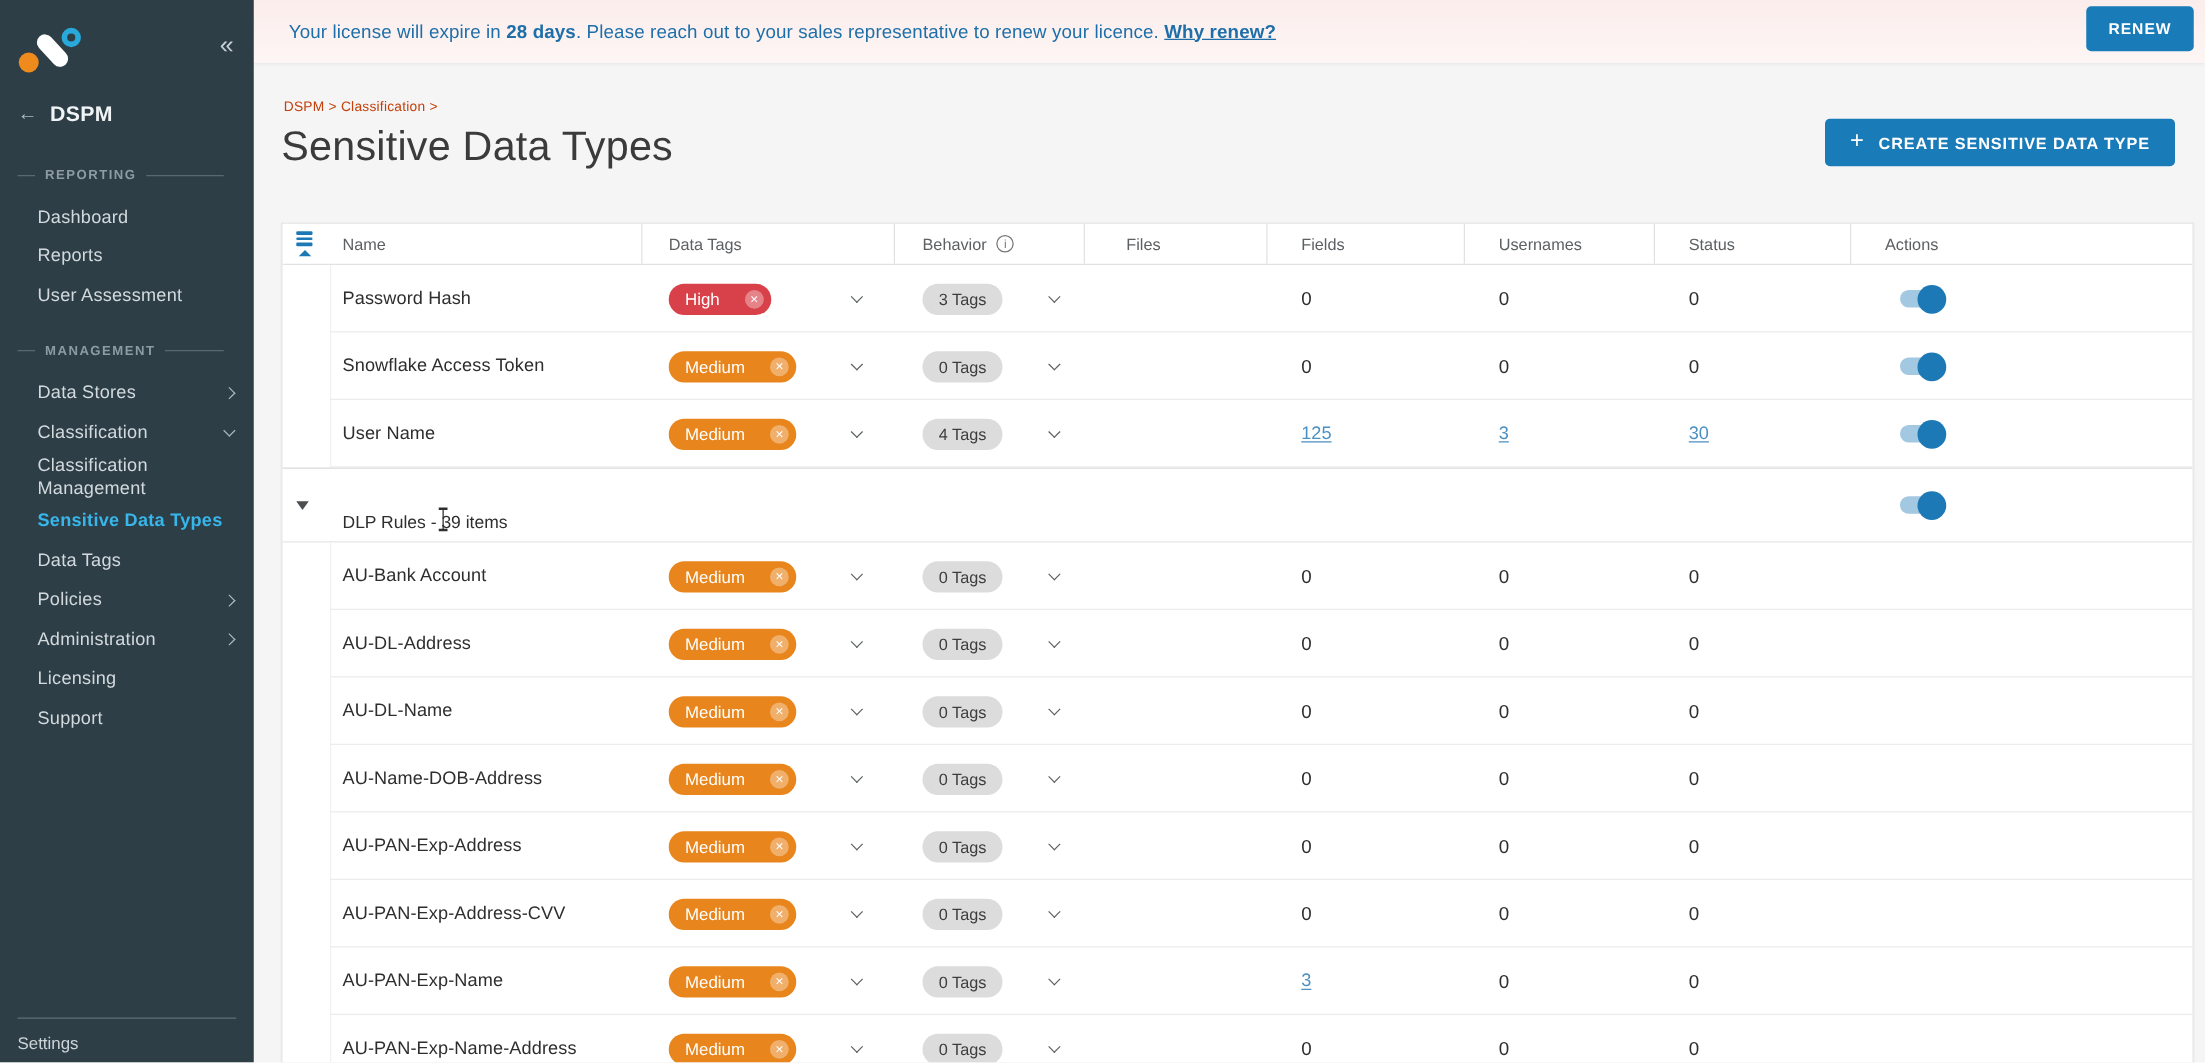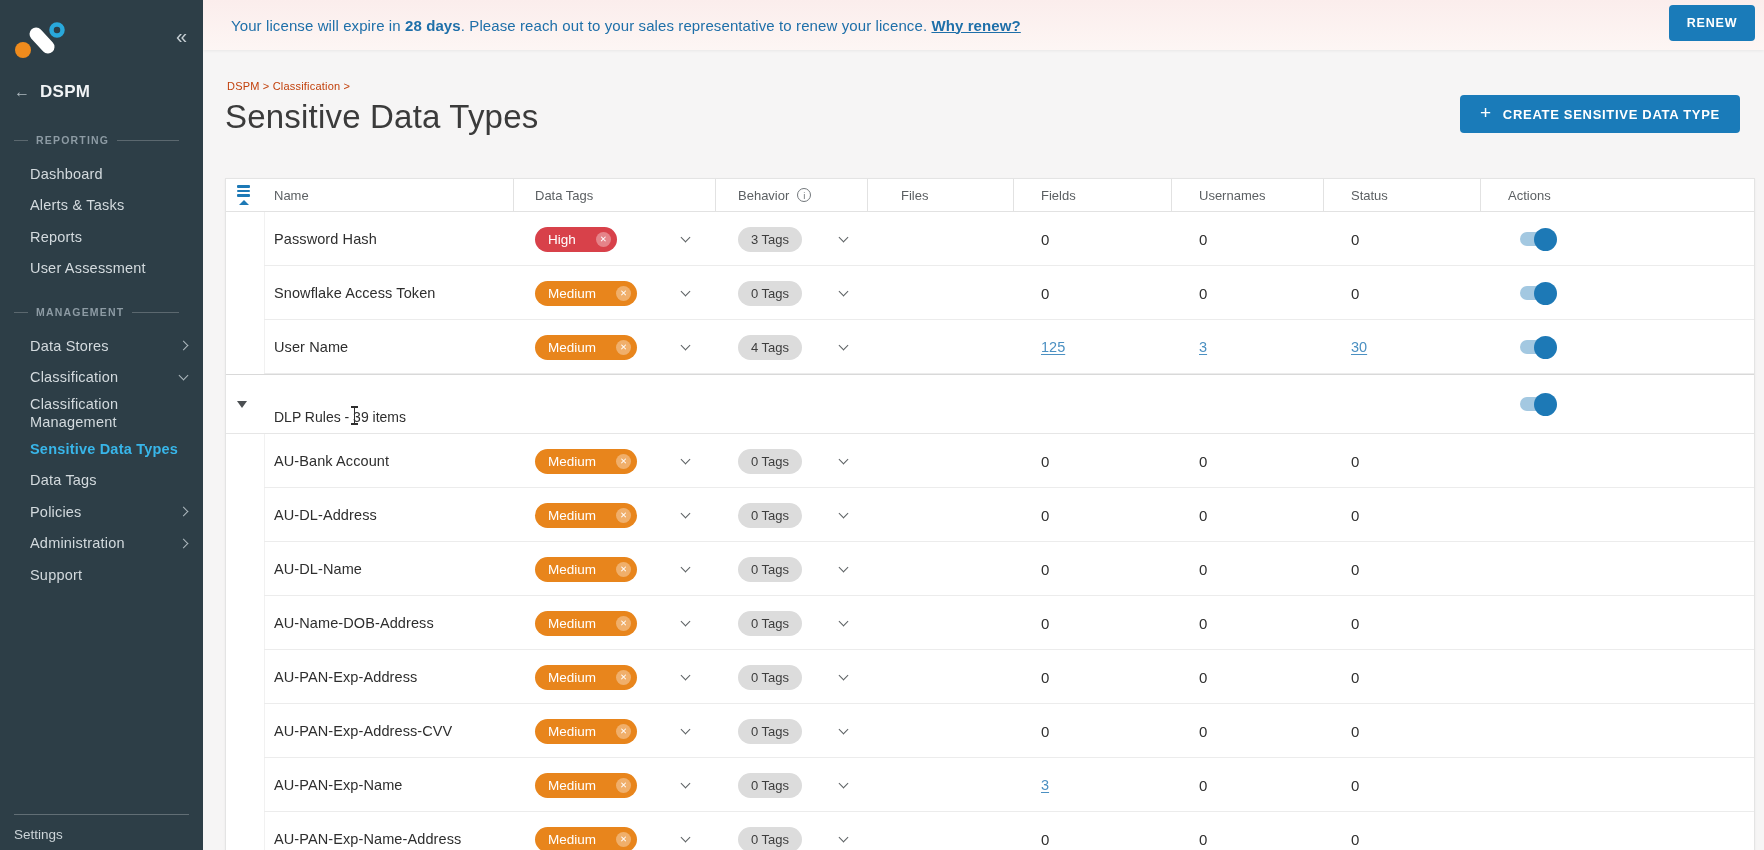--- a/index.html
+++ b/index.html
@@ -122,23 +122,20 @@
   <div class="sb-title">
     <span class="back">←</span>
     <span class="t">DSPM</span>
   </div>
   <nav class="sb-nav">
       <div class="nav-section first">REPORTING</div>
       <div class="nav-item">
         <span class="nav-label">Dashboard</span>
       </div>
       <div class="nav-item">
-        <span class="nav-label">Alerts &amp; Tasks</span>
-      </div>
-      <div class="nav-item">
         <span class="nav-label">Reports</span>
       </div>
       <div class="nav-item">
         <span class="nav-label">User Assessment</span>
       </div>
       <div class="nav-section">MANAGEMENT</div>
       <div class="nav-item">
         <span class="nav-label">Data Stores</span>
         <span class="chev chev-right"></span>
       </div>
@@ -155,20 +152,23 @@
       <div class="nav-item">
         <span class="nav-label">Data Tags</span>
       </div>
       <div class="nav-item">
         <span class="nav-label">Policies</span>
         <span class="chev chev-right"></span>
       </div>
       <div class="nav-item">
         <span class="nav-label">Administration</span>
         <span class="chev chev-right"></span>
+      </div>
+      <div class="nav-item">
+        <span class="nav-label">Licensing</span>
       </div>
       <div class="nav-item">
         <span class="nav-label">Support</span>
       </div>
     </nav>
   <div class="sb-divider"></div>
   <div class="sb-settings">Settings</div>
 </div>
 
 <div class="banner">

